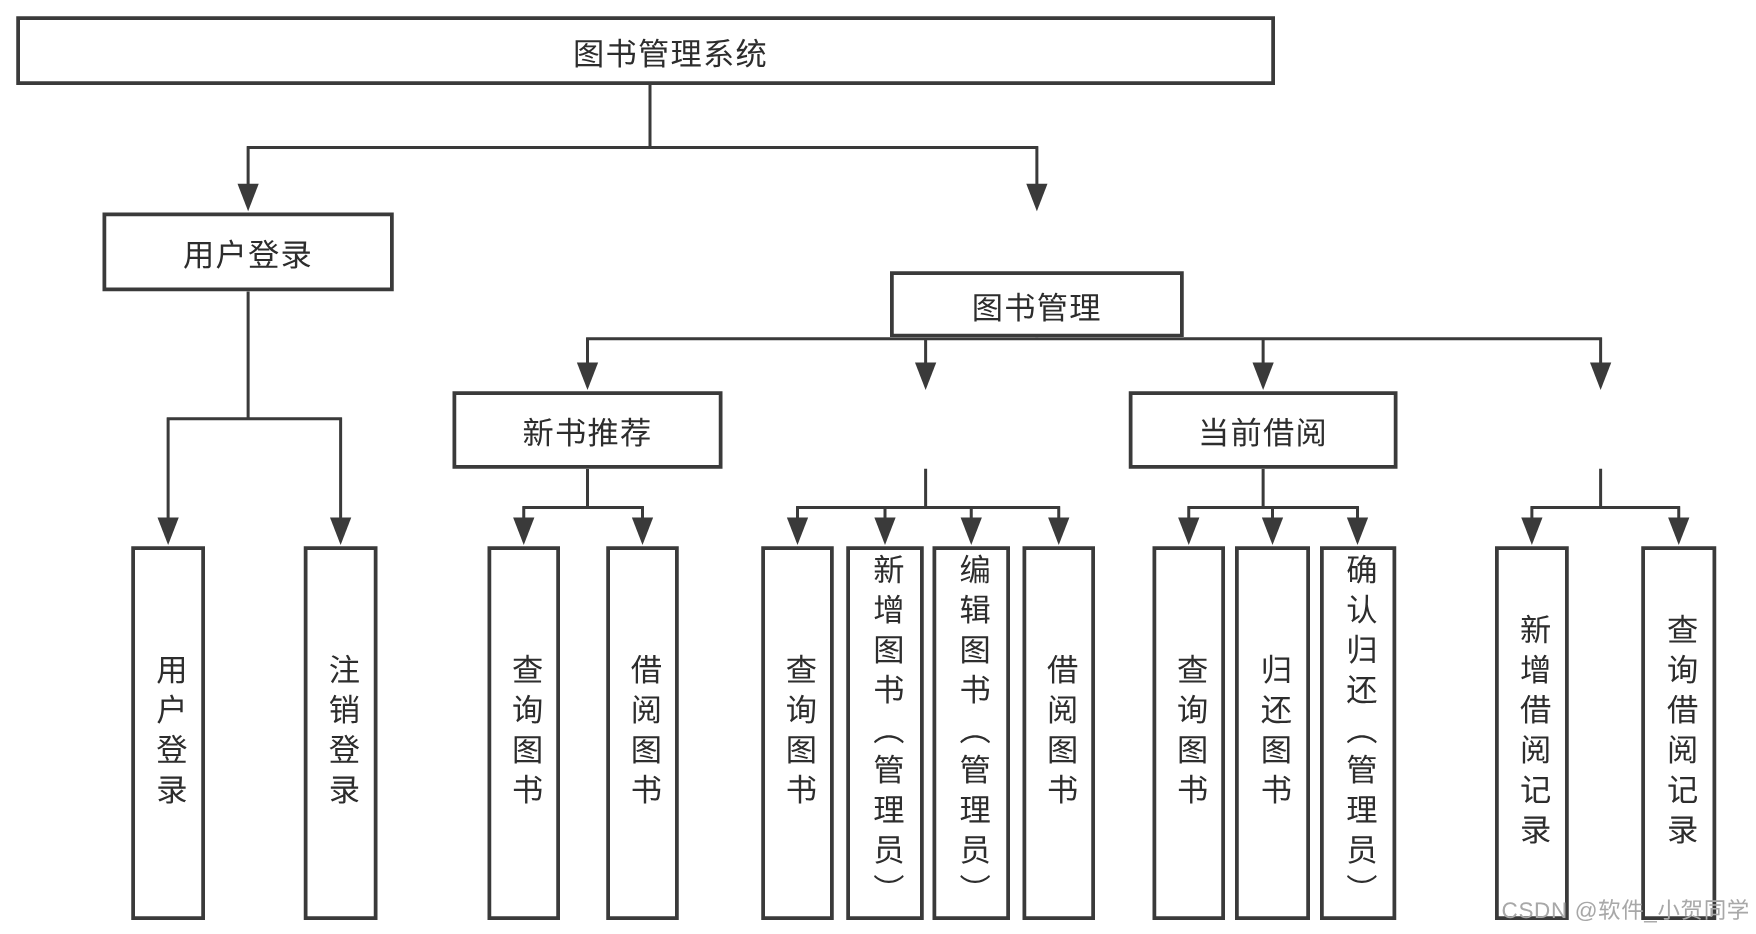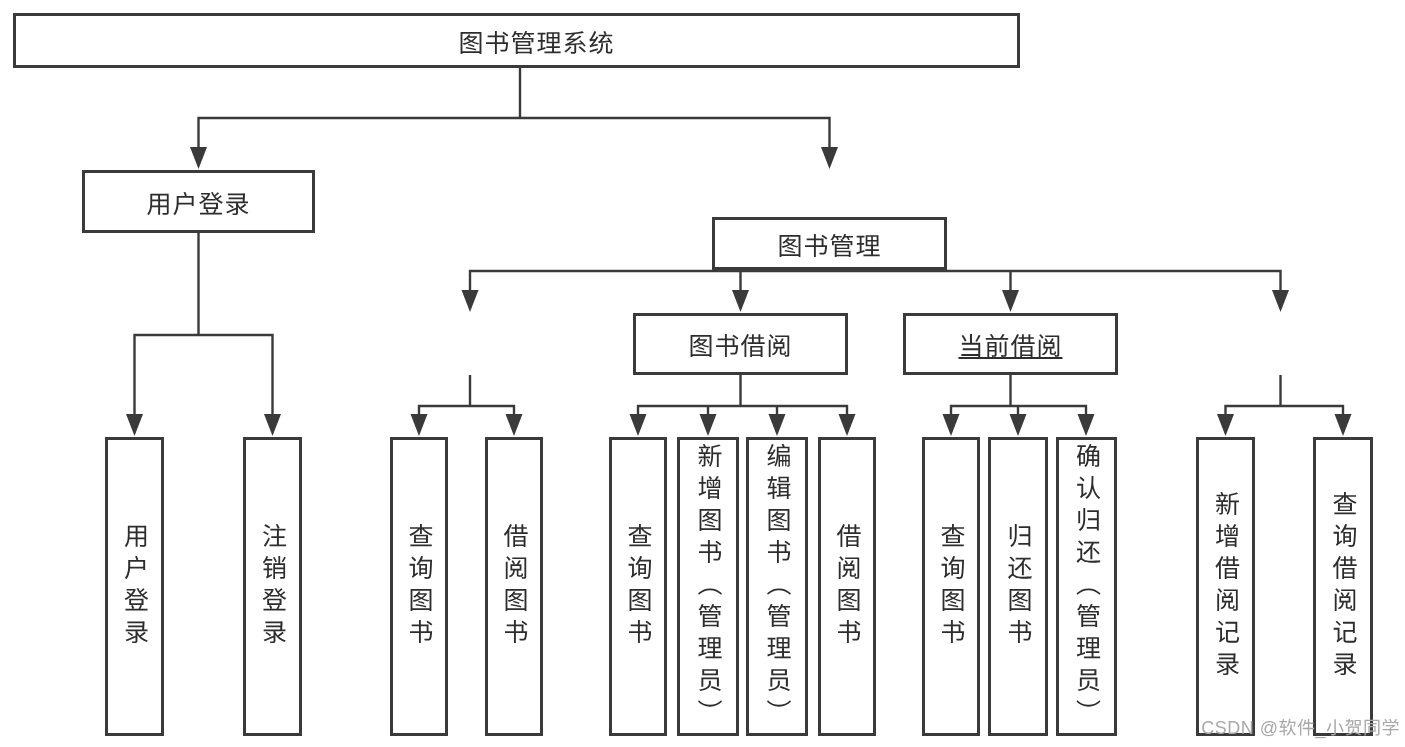--- a/index.html
+++ b/index.html
@@ -107,24 +107,24 @@
     <span>图书管理系统</span>
   </div>
 
   <div class="box" style="left:82px; top:170px; width:233px; height:63px;">
     <span>用户登录</span>
   </div>
   <div class="box" style="left:712px; top:170px; width:235px; height:53px;margin-top:47px;">
     <span>图书管理</span>
   </div>
 
-  <div class="box" style="left:633px; top:313px; width:215px; height:62px;">
-    <span>图书借阅</span>
+  <div class="box" style="left:362px; top:313px; width:216px; height:62px;">
+    <span>新书推荐</span>
   </div>
-  <div class="box" style="left:903px; top:313px; width:215px; height:62px;text-decoration:underline;">
+  <div class="box" style="left:903px; top:313px; width:215px; height:62px;">
     <span>当前借阅</span>
   </div>
 
   <div class="box vbox" style="left:105px; top:437px; width:59px; height:299px;">
     <span>用户登录</span>
   </div>
   <div class="box vbox" style="left:243px; top:437px; width:59px; height:299px;">
     <span>注销登录</span>
   </div>
 

